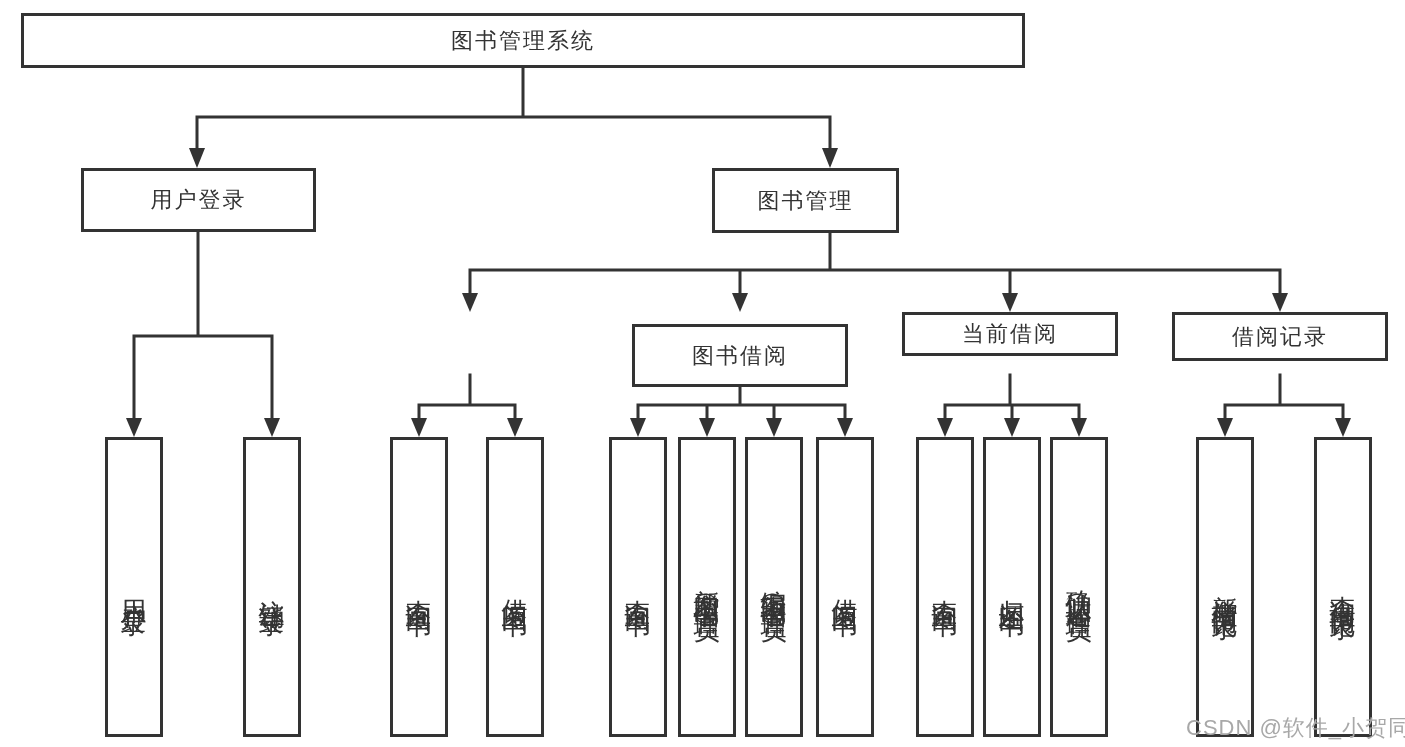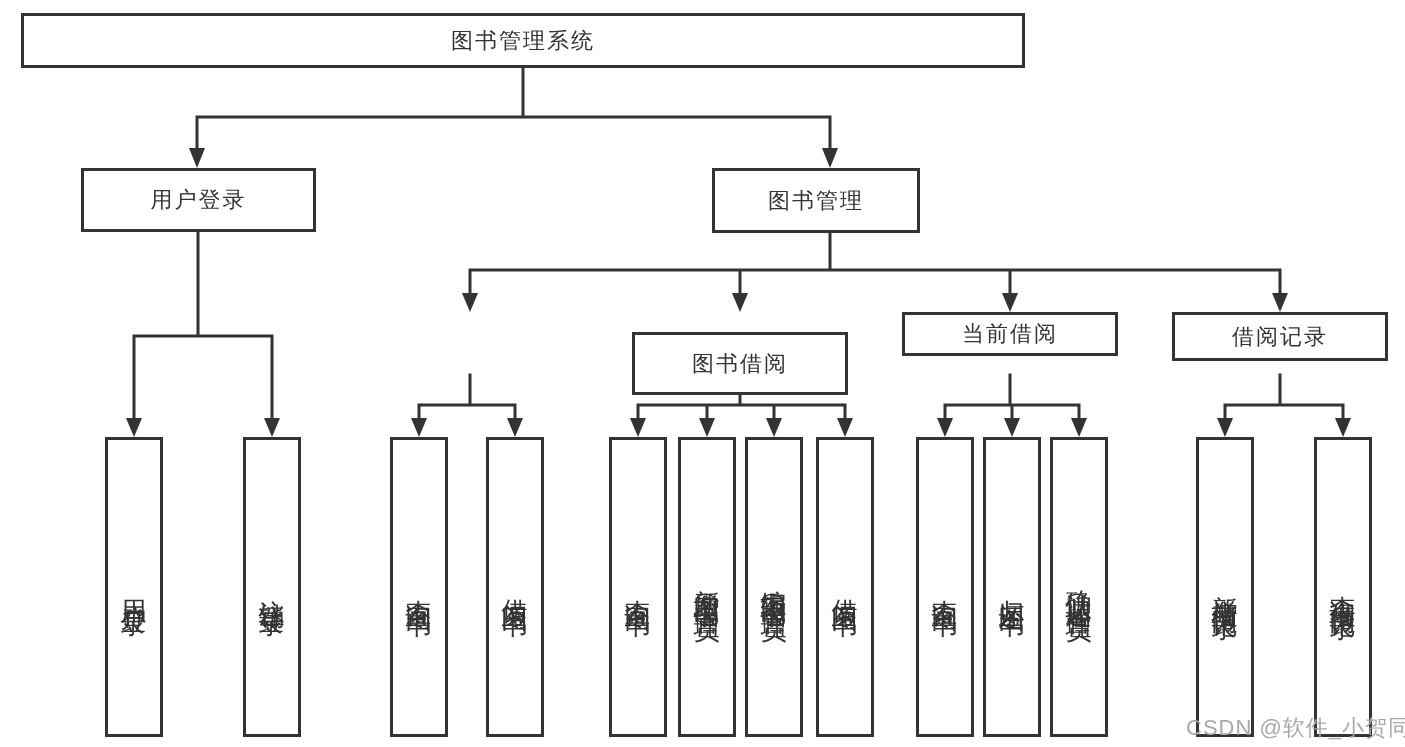--- a/index.html
+++ b/index.html
@@ -66,23 +66,23 @@
     <polygon points="937,418 953,418 945,437"></polygon>
     <polygon points="1004,418 1020,418 1012,437"></polygon>
     <polygon points="1071,418 1087,418 1079,437"></polygon>
     <polygon points="1217,418 1233,418 1225,437"></polygon>
     <polygon points="1335,418 1351,418 1343,437"></polygon>
   </svg>
 
   <div class="node h" style="left:21px;top:13px;width:1004px;height:55px">图书管理系统</div>
 
   <div class="node h" style="left:81px;top:168px;width:235px;height:64px">用户登录</div>
-  <div class="node h" style="left:712px;top:168px;width:208px;height:65px">图书管理</div>
+  <div class="node h" style="left:712px;top:168px;width:187px;height:65px">图书管理</div>
 
-  <div class="node h" style="left:632px;top:332px;width:216px;height:63px">图书借阅</div>
+  <div class="node h" style="left:632px;top:324px;width:216px;height:63px">图书借阅</div>
   <div class="node h" style="left:902px;top:312px;width:216px;height:44px">当前借阅</div>
   <div class="node h" style="left:1172px;top:312px;width:216px;height:49px">借阅记录</div>
 
   <div class="node v" style="left:105px;top:437px;width:58px;height:300px">用户登录</div>
   <div class="node v" style="left:243px;top:437px;width:58px;height:300px">注销登录</div>
 
   <div class="node v" style="left:390px;top:437px;width:58px;height:300px">查询图书</div>
   <div class="node v" style="left:486px;top:437px;width:58px;height:300px">借阅图书</div>
 
   <div class="node v" style="left:609px;top:437px;width:58px;height:300px">查询图书</div>

